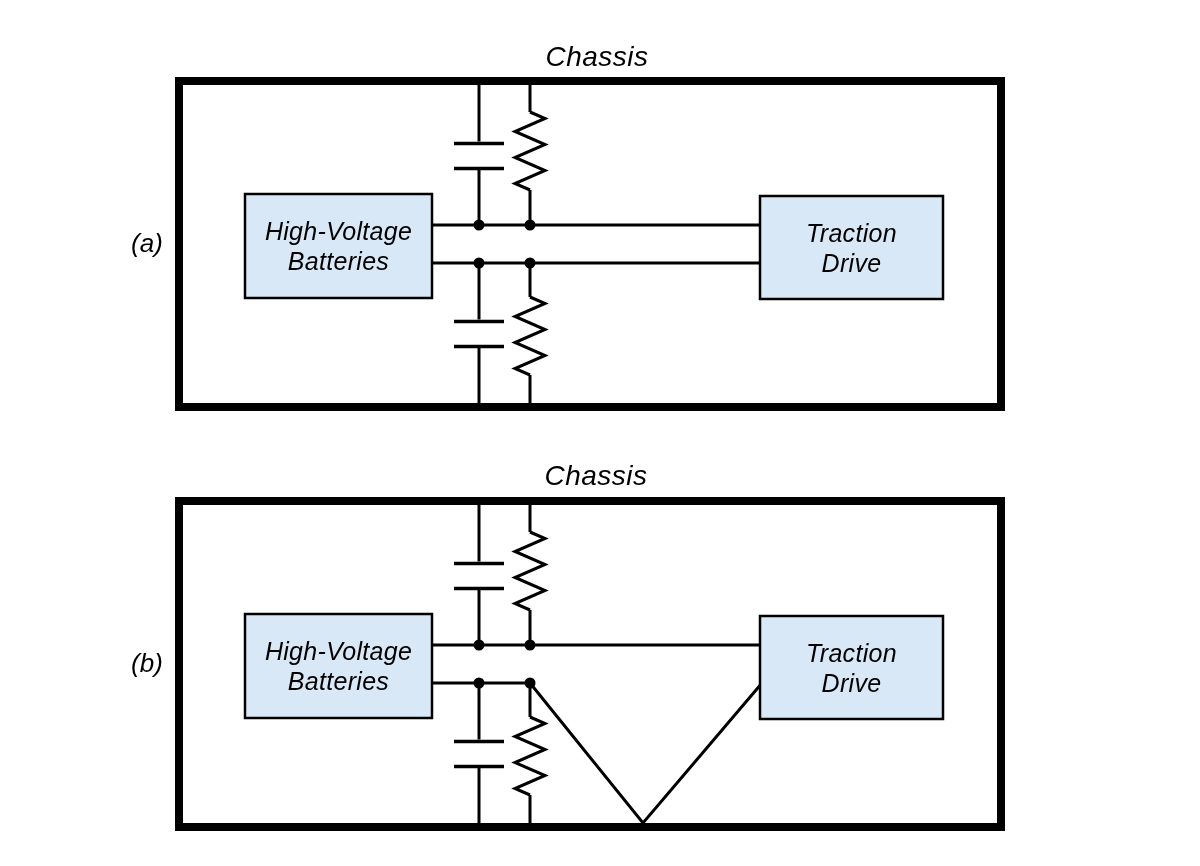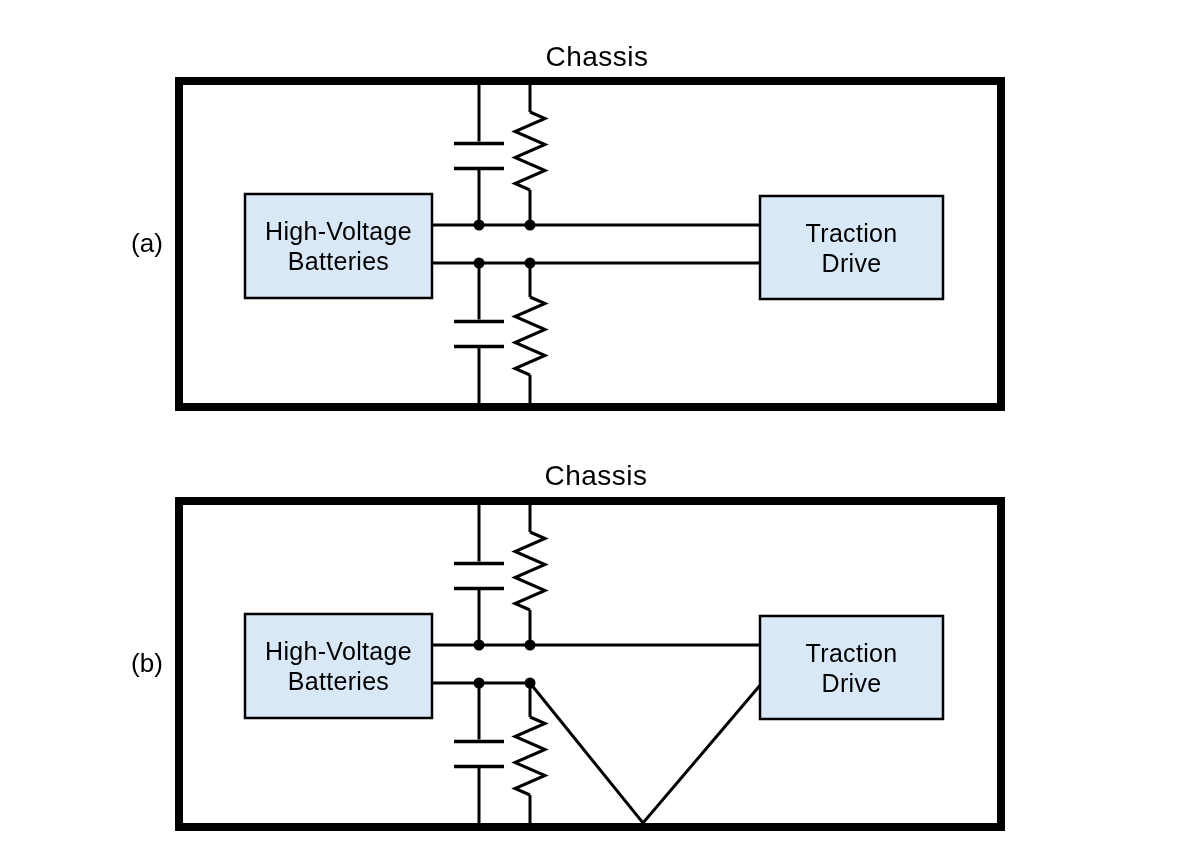--- a/index.html
+++ b/index.html
@@ -2,20 +2,21 @@
 <html><head>
 <meta charset="utf-8">
 <style>
   html, body { margin: 0; padding: 0; background: #ffffff; }
   .figure {
     position: relative;
     width: 971px;
     height: 866px;
     background: #ffffff;
     font-family: "Liberation Sans", sans-serif;
+    font-style: italic;
   }
   svg { display: block; }
   text {
     fill: #000000;
     font-family: "Liberation Sans", sans-serif;
   }
   .chassis-label { font-size: 28px; letter-spacing: 0.5px; }
   .panel-label { font-size: 26px; }
   .box-label { font-size: 25px; letter-spacing: 0.3px; }
   .wire { stroke: #000000; stroke-width: 3; fill: none; }

